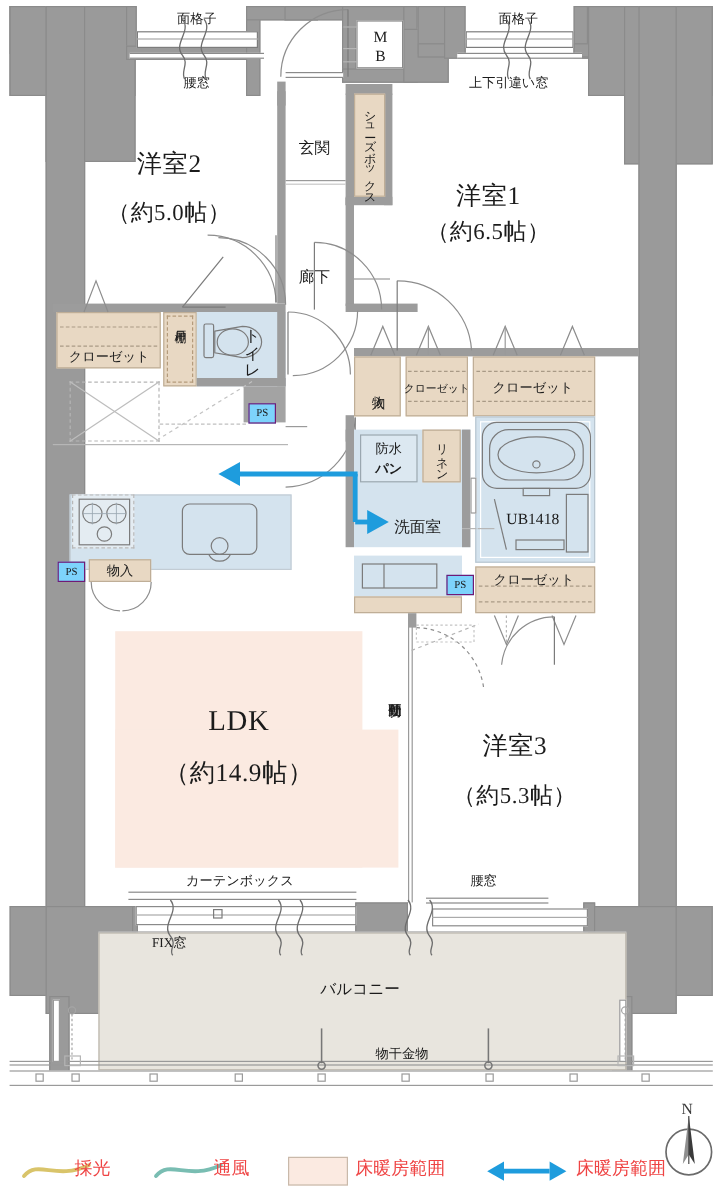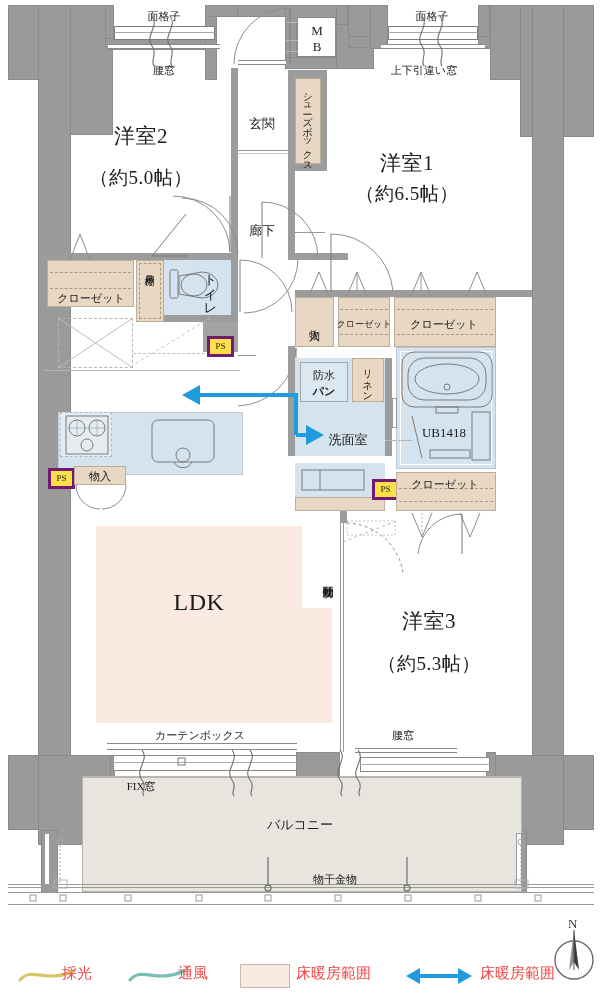--- a/index.html
+++ b/index.html
@@ -27,21 +27,21 @@
   .vert{writing-mode:vertical-rl;text-orientation:upright;line-height:1.0;}
 
   .room-name{font-size:21px;letter-spacing:.5px;}
   .room-sub{font-size:19px;letter-spacing:.5px;}
   .t13{font-size:13px;}
   .t11{font-size:11px;}
   .t10{font-size:10px;}
   .t9{font-size:9px;}
 
   
-  .ps{position:absolute;border:3px solid #701a75;background:#fde047;
+  .ps{position:absolute;border:1px solid #701a75;background:#7dd3fc;
       font-size:9px;line-height:1;display:flex;align-items:center;justify-content:center;
       color:#1b1b1b;font-family:"Liberation Serif",serif;}
 
   
   .ln{position:absolute;background:#8a8a8a;}
   .ln-l{position:absolute;background:#b6b6b6;}
   .dash-h{position:absolute;border-top:1px dashed #a99a86;}
 
   svg{position:absolute;overflow:visible;}
   .arc{fill:none;stroke:#8d8d8d;stroke-width:1;}
@@ -361,20 +361,21 @@
   <div class="lbl t11 ctr" style="left:445px;top:484px;">クローゼット</div>
   <svg style="left:396px;top:511px;width:104px;height:30px;">
     <path d="M16 2 L26 26 L36 2" class="arc"></path>
     <path d="M64 2 L74 26 L84 2" class="arc"></path>
     <line x1="26" y1="2" x2="26" y2="26" stroke="#b5b5b5" stroke-width="1" stroke-dasharray="2,2"></line>
   </svg>
 
   <div class="fill-pink" style="left:96px;top:526px;width:206px;height:197px;"></div>
   <div class="fill-pink" style="left:96px;top:608px;width:236px;height:115px;"></div>
   <div class="lbl room-name ctr" style="left:199px;top:602px;font-size:24px;">LDK</div>
+  <div class="lbl room-sub ctr" style="left:199px;top:645px;font-size:21px;">（約14.9帖）</div>
   <div class="lbl t11 ctr" style="left:200px;top:735px;">カーテンボックス</div>
   <div class="lbl t11 ctr" style="left:141px;top:786px;">FIX窓</div>
 
   <div class="abs" style="left:107px;top:743px;width:190px;height:7px;border-top:1px solid #8a8a8a;border-bottom:1px solid #8a8a8a;background:#fff;"></div>
   <div class="abs" style="left:113px;top:755px;width:184px;height:16px;background:#fff;border:1px solid #8a8a8a;"></div>
   <div class="ln" style="left:113px;top:762px;width:184px;height:1px;background:#aaa;"></div>
   <svg style="left:175px;top:755px;width:16px;height:16px;">
     <rect x="3" y="3" width="7" height="7" class="sld" fill="#fff"></rect>
   </svg>
   <svg style="left:130px;top:748px;width:40px;height:50px;">

